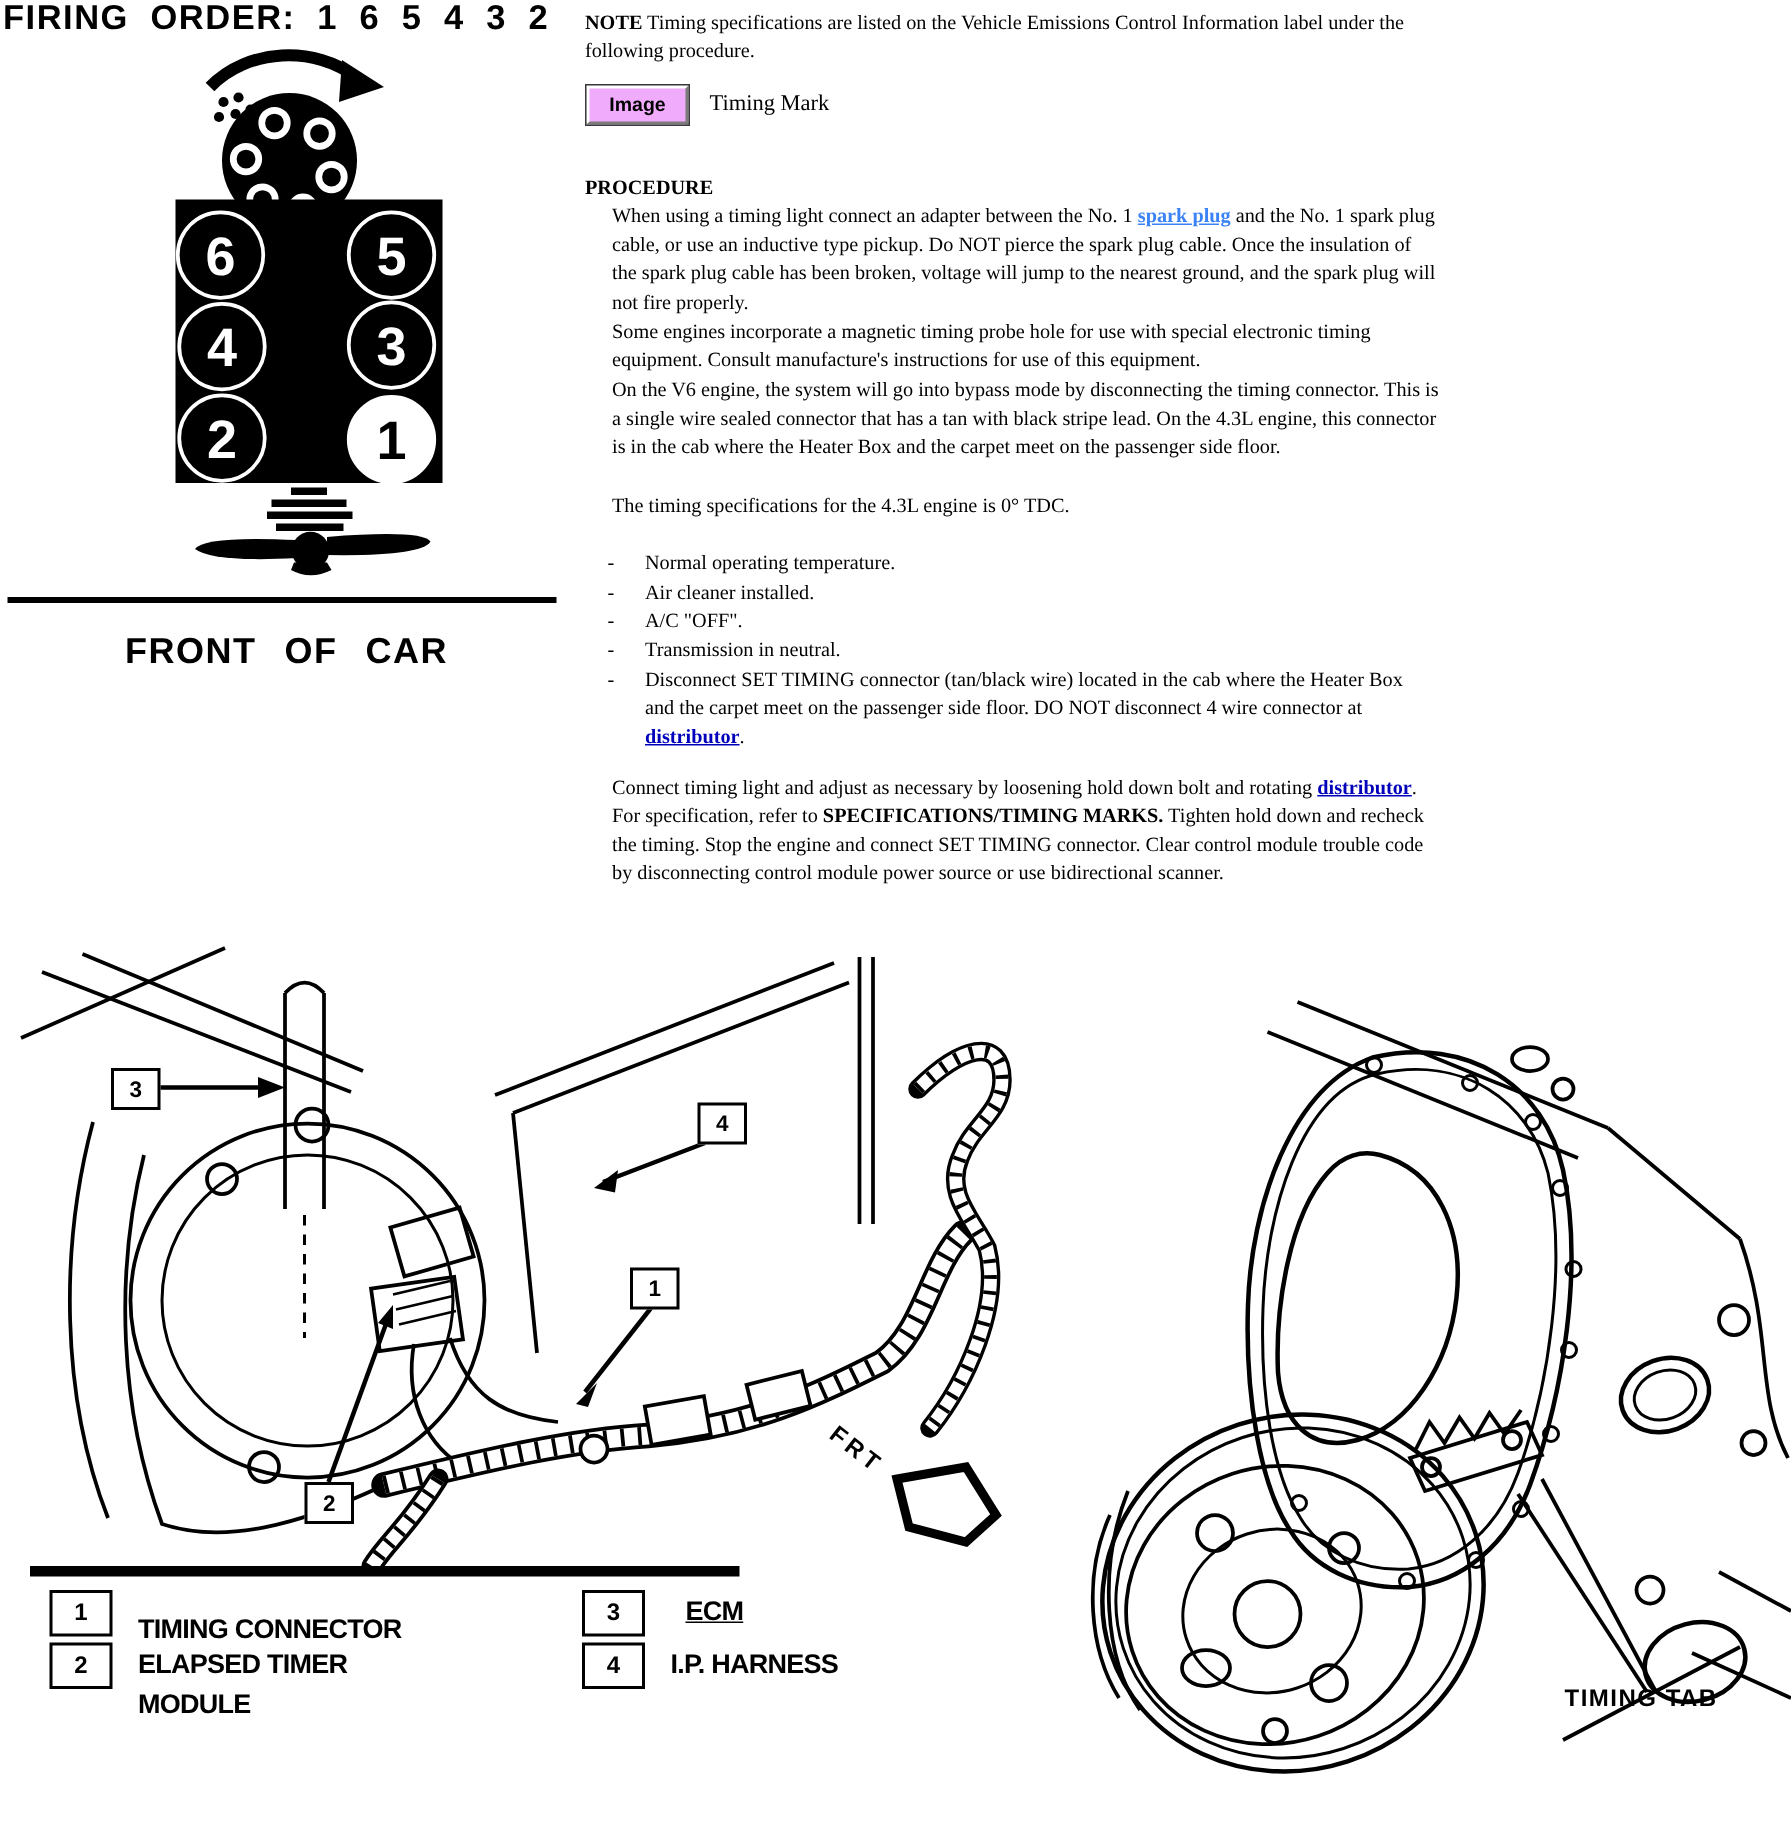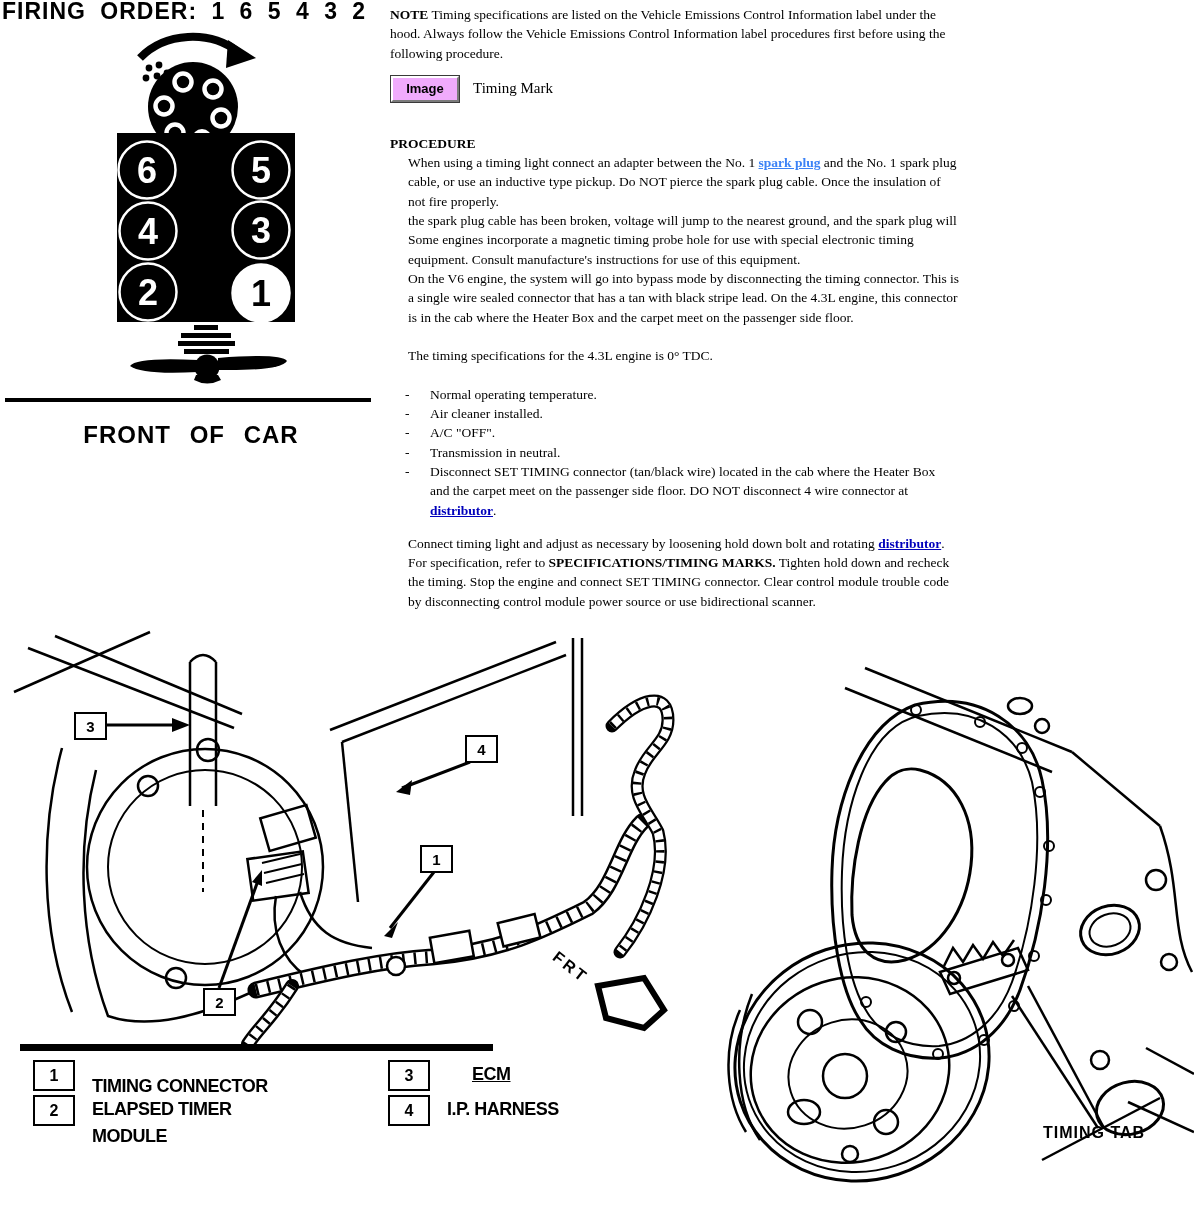--- a/index.html
+++ b/index.html
@@ -132,34 +132,33 @@
   </g>
 
   <rect x="5" y="368" width="366" height="4" fill="#000"></rect>
 </svg>
 
 <div class="abs front-label">FRONT OF CAR</div>
 
 <div class="abs rcol">
   <div>
       <div class="tline"><span class="b">NOTE</span><span>  Timing specifications are listed on the Vehicle Emissions Control Information label under the</span></div>
-      <div class="tline"><span>hood. Always follow the Vehicle Emissions Control Information label procedures first before using the</span></div>
       <div class="tline"><span>following procedure.</span></div>
     </div>
   <div class="img-row">
     <div class="win-btn">Image</div>
     <span class="img-caption">Timing Mark</span>
   </div>
   <div class="proc-head">PROCEDURE</div>
   <div>
       <div class="indent">
         <div class="tline"><span>When using a timing light connect an adapter between the No. 1 </span><span class="lnk" style="color: #3b82f6;">spark plug</span><span> and the No. 1 spark plug</span></div>
         <div class="tline"><span>cable, or use an inductive type pickup. Do NOT pierce the spark plug cable. Once the insulation of</span></div>
+        <div class="tline"><span>the spark plug cable has been broken, voltage will jump to the nearest ground, and the spark plug will</span></div>
         <div class="tline"><span>not fire properly.</span></div>
-        <div class="tline"><span>the spark plug cable has been broken, voltage will jump to the nearest ground, and the spark plug will</span></div>
         <div class="tline"><span>Some engines incorporate a magnetic timing probe hole for use with special electronic timing</span></div>
         <div class="tline"><span>equipment. Consult manufacture's instructions for use of this equipment.</span></div>
         <div class="tline"><span>On the V6 engine, the system will go into bypass mode by disconnecting the timing connector. This is</span></div>
         <div class="tline"><span>a single wire sealed connector that has a tan with black stripe lead. On the 4.3L engine, this connector</span></div>
         <div class="tline"><span>is in the cab where the Heater Box and the carpet meet on the passenger side floor.</span></div>
       </div>
       <div class="gap"></div>
       <div class="indent">
         <div class="tline"><span>The timing specifications for the 4.3L engine is 0° TDC.</span></div>
       </div>
@@ -283,21 +282,21 @@
   </div>
 
 <div class="fig-rule" style="left:20px;top:1044px;width:473px;height:7px"></div>
 <div id="legend-layer">
     <div class="legend-box" style="left: 33px; top: 1060px;">1</div>
     <div class="legend-label" style="left: 92px; top: 1073px;">TIMING CONNECTOR</div>
     <div class="legend-box" style="left: 33px; top: 1095px;">2</div>
     <div class="legend-label" style="left: 92px; top: 1096px;">ELAPSED TIMER
 MODULE</div>
     <div class="legend-box" style="left: 388px; top: 1060px;">3</div>
-    <div class="legend-label" style="left: 472px; top: 1061px; text-decoration: underline;">ECM</div>
+    <div class="legend-label" style="left: 457px; top: 1061px; text-decoration: underline;">ECM</div>
     <div class="legend-box" style="left: 388px; top: 1095px;">4</div>
     <div class="legend-label" style="left: 447px; top: 1096px;">I.P. HARNESS</div>
   </div>
 
 <svg class="abs" style="left:690px;top:630px" width="504" height="601" viewBox="0 0 504 601" fill="none" stroke="#000">
 
   <path d="M155,58 L362,142" stroke-width="2.5"></path>
   <path d="M175,38 L382,122" stroke-width="2.5"></path>
   <path d="M382,122 L470,196" stroke-width="2.5"></path>
   <path d="M470,196 C492,258 480,300 502,342" stroke-width="2.5"></path>

